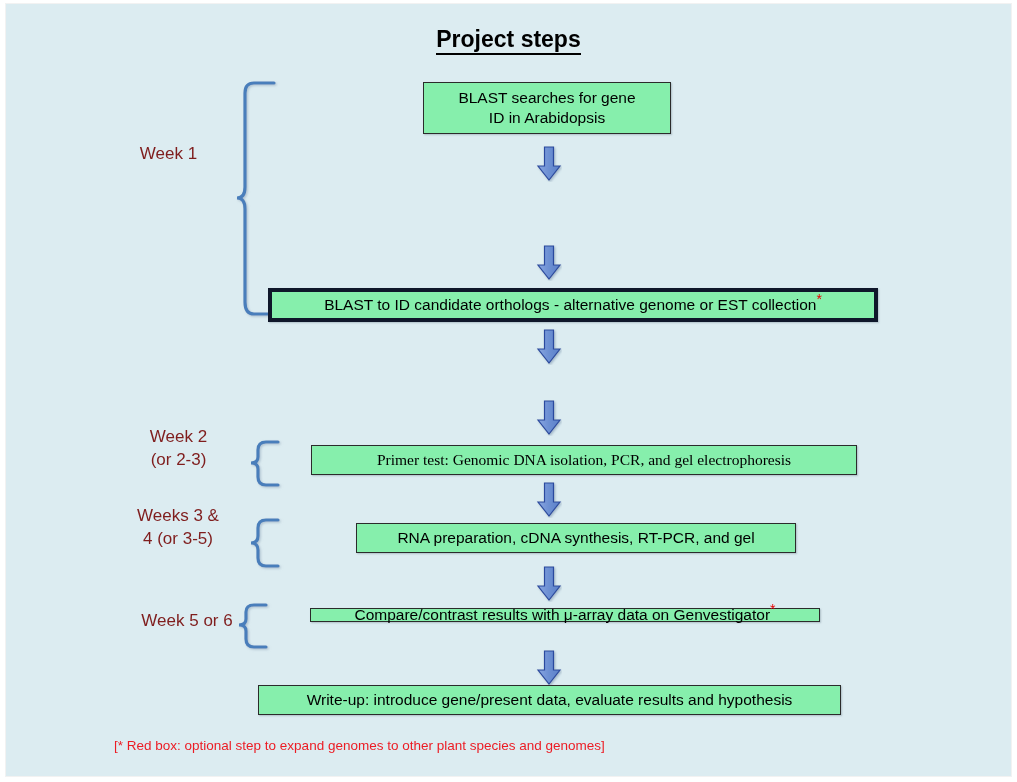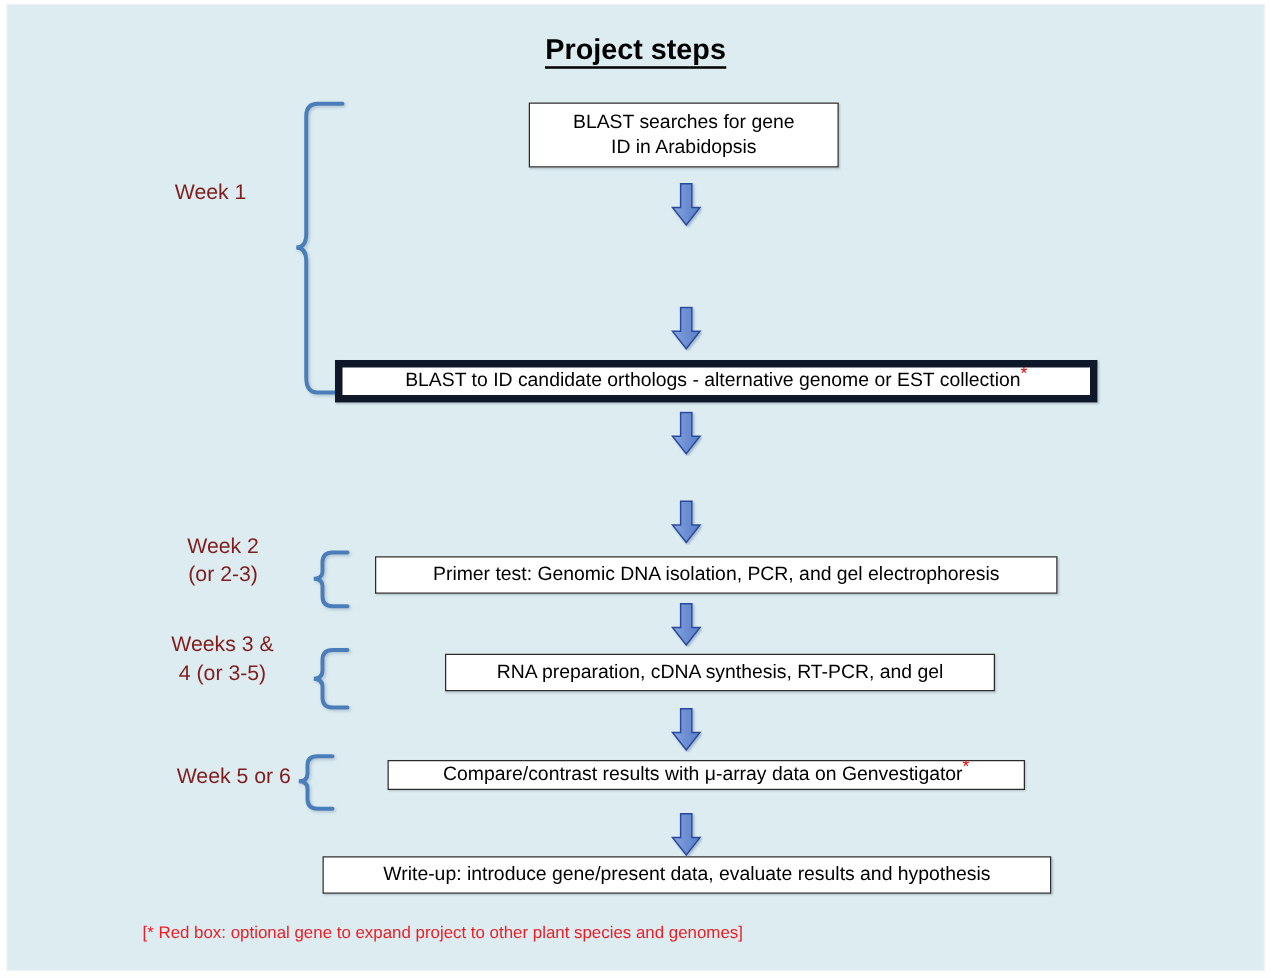--- a/index.html
+++ b/index.html
@@ -49,33 +49,33 @@
   #title span {
     border-bottom: 2px solid #000;
     padding-bottom: 1px;
   }
 
   
   .box {
     position: absolute;
     box-sizing: border-box;
     border: 1px solid #2b2b2b;
-    background: #ffffff;
+    background: #86efac;
     color: #000000;
     font-size: 15.5px;
     line-height: 20px;
     text-align: center;
     display: flex;
     align-items: center;
     justify-content: center;
     padding: 0 8px;
     box-shadow: 1px 1px 1.5px rgba(120,140,150,0.45);
   }
   .box.red {
-    border: 6px solid #0f172a;
+    border: 4px solid #0f172a;
   }
   .box .txt { display: block; width: 100%; }
   .star {
     color: #e80000;
     font-size: 14px;
     vertical-align: super;
     line-height: 0;
   }
 
   
@@ -199,52 +199,52 @@
       </svg>
     </div>
 
 
     <div class="arrow" style="left:530px; top:396px;">
       <svg width="26" height="36" viewBox="0 0 26 36">
         <path d="M 8.5 1 L 17.5 1 L 17.5 20 L 24 20 L 13 34 L 2 20 L 8.5 20 Z" fill="url(#agr)" stroke="#2a4a9e" stroke-width="1.2" filter="url(#ash)"></path>
       </svg>
     </div>
 
-    <div class="box" style="left:294px; top:441px; width:546px; height:30px;">
+    <div class="box" style="left:305px; top:441px; width:546px; height:30px;font-family:Liberation Serif, serif;">
       <span class="txt">Primer test: Genomic DNA isolation, PCR, and gel electrophoresis</span>
     </div>
 
     <div class="arrow" style="left:530px; top:478px;">
       <svg width="26" height="36" viewBox="0 0 26 36">
         <path d="M 8.5 1 L 17.5 1 L 17.5 20 L 24 20 L 13 34 L 2 20 L 8.5 20 Z" fill="url(#agr)" stroke="#2a4a9e" stroke-width="1.2" filter="url(#ash)"></path>
       </svg>
     </div>
 
     <div class="box" style="left:350px; top:519px; width:440px; height:30px;">
       <span class="txt">RNA preparation, cDNA synthesis, RT-PCR, and gel</span>
     </div>
 
     <div class="arrow" style="left:530px; top:562px;">
       <svg width="26" height="36" viewBox="0 0 26 36">
         <path d="M 8.5 1 L 17.5 1 L 17.5 20 L 24 20 L 13 34 L 2 20 L 8.5 20 Z" fill="url(#agr)" stroke="#2a4a9e" stroke-width="1.2" filter="url(#ash)"></path>
       </svg>
     </div>
 
-    <div class="box" style="left:304px; top:604px; width:510px; height:24px;">
+    <div class="box" style="left:304px; top:604px; width:510px; height:14px;">
       <span class="txt">
         <span>Compare/contrast results with μ-array data on Genvestigator</span><span class="star">*</span>
       </span>
     </div>
 
     <div class="arrow" style="left:530px; top:646px;">
       <svg width="26" height="36" viewBox="0 0 26 36">
         <path d="M 8.5 1 L 17.5 1 L 17.5 20 L 24 20 L 13 34 L 2 20 L 8.5 20 Z" fill="url(#agr)" stroke="#2a4a9e" stroke-width="1.2" filter="url(#ash)"></path>
       </svg>
     </div>
 
     <div class="box" style="left:252px; top:681px; width:583px; height:30px;">
       <span class="txt">Write-up: introduce gene/present data, evaluate results and hypothesis</span>
     </div>
 
-    <div id="footnote">[* Red box: optional gene to expand project to other plant species and genomes]</div>
+    <div id="footnote">[* Red box: optional step to expand genomes to other plant species and genomes]</div>
 
   </div>
 </div>
 
 </body></html>

